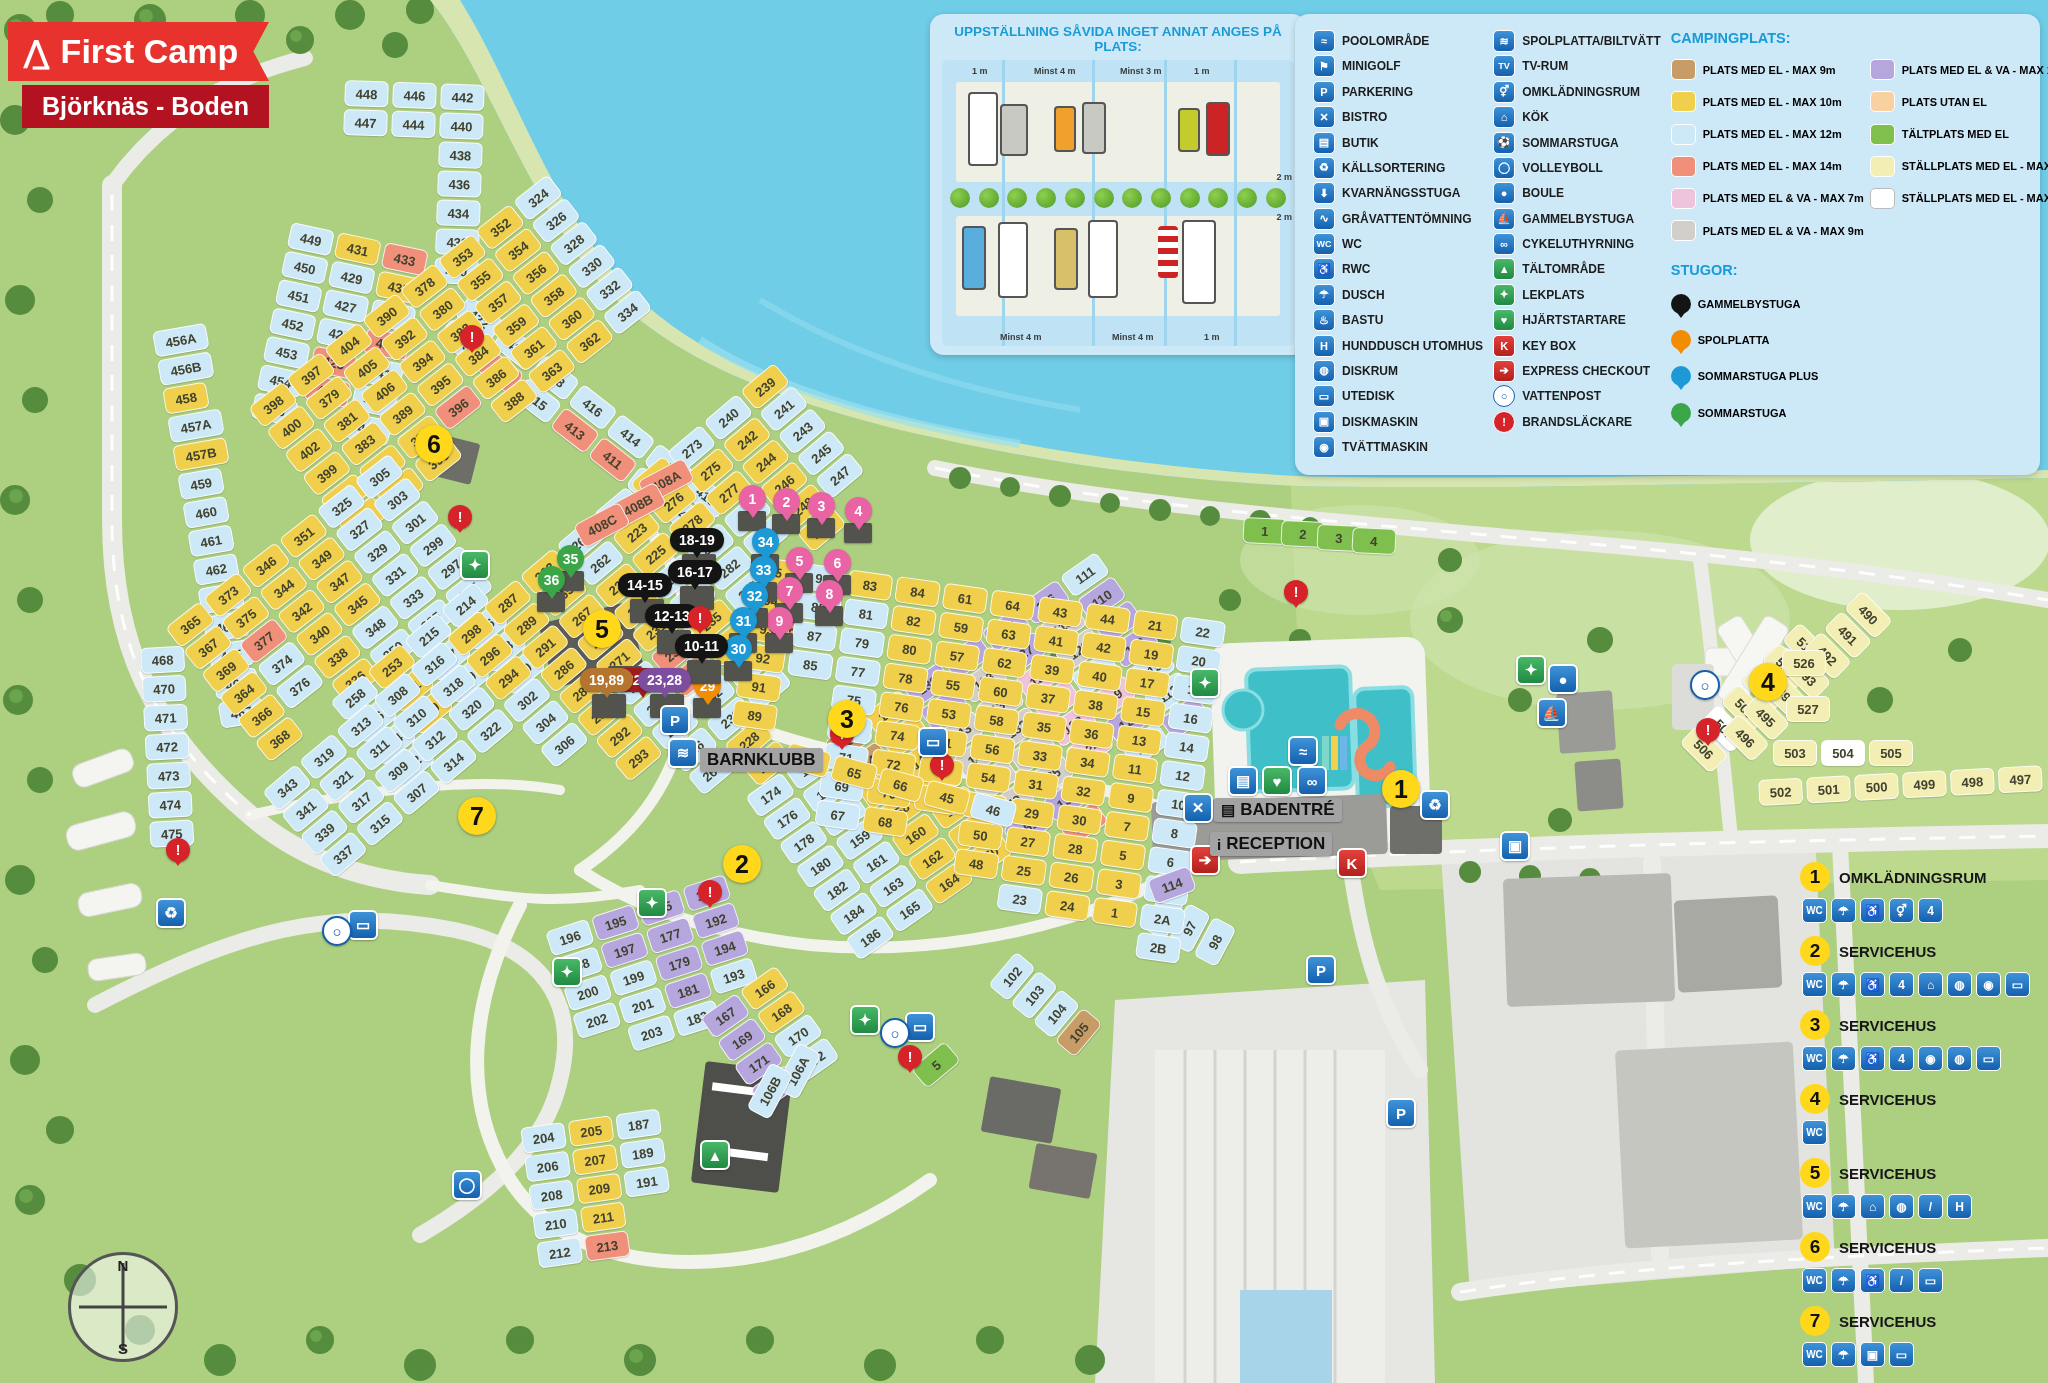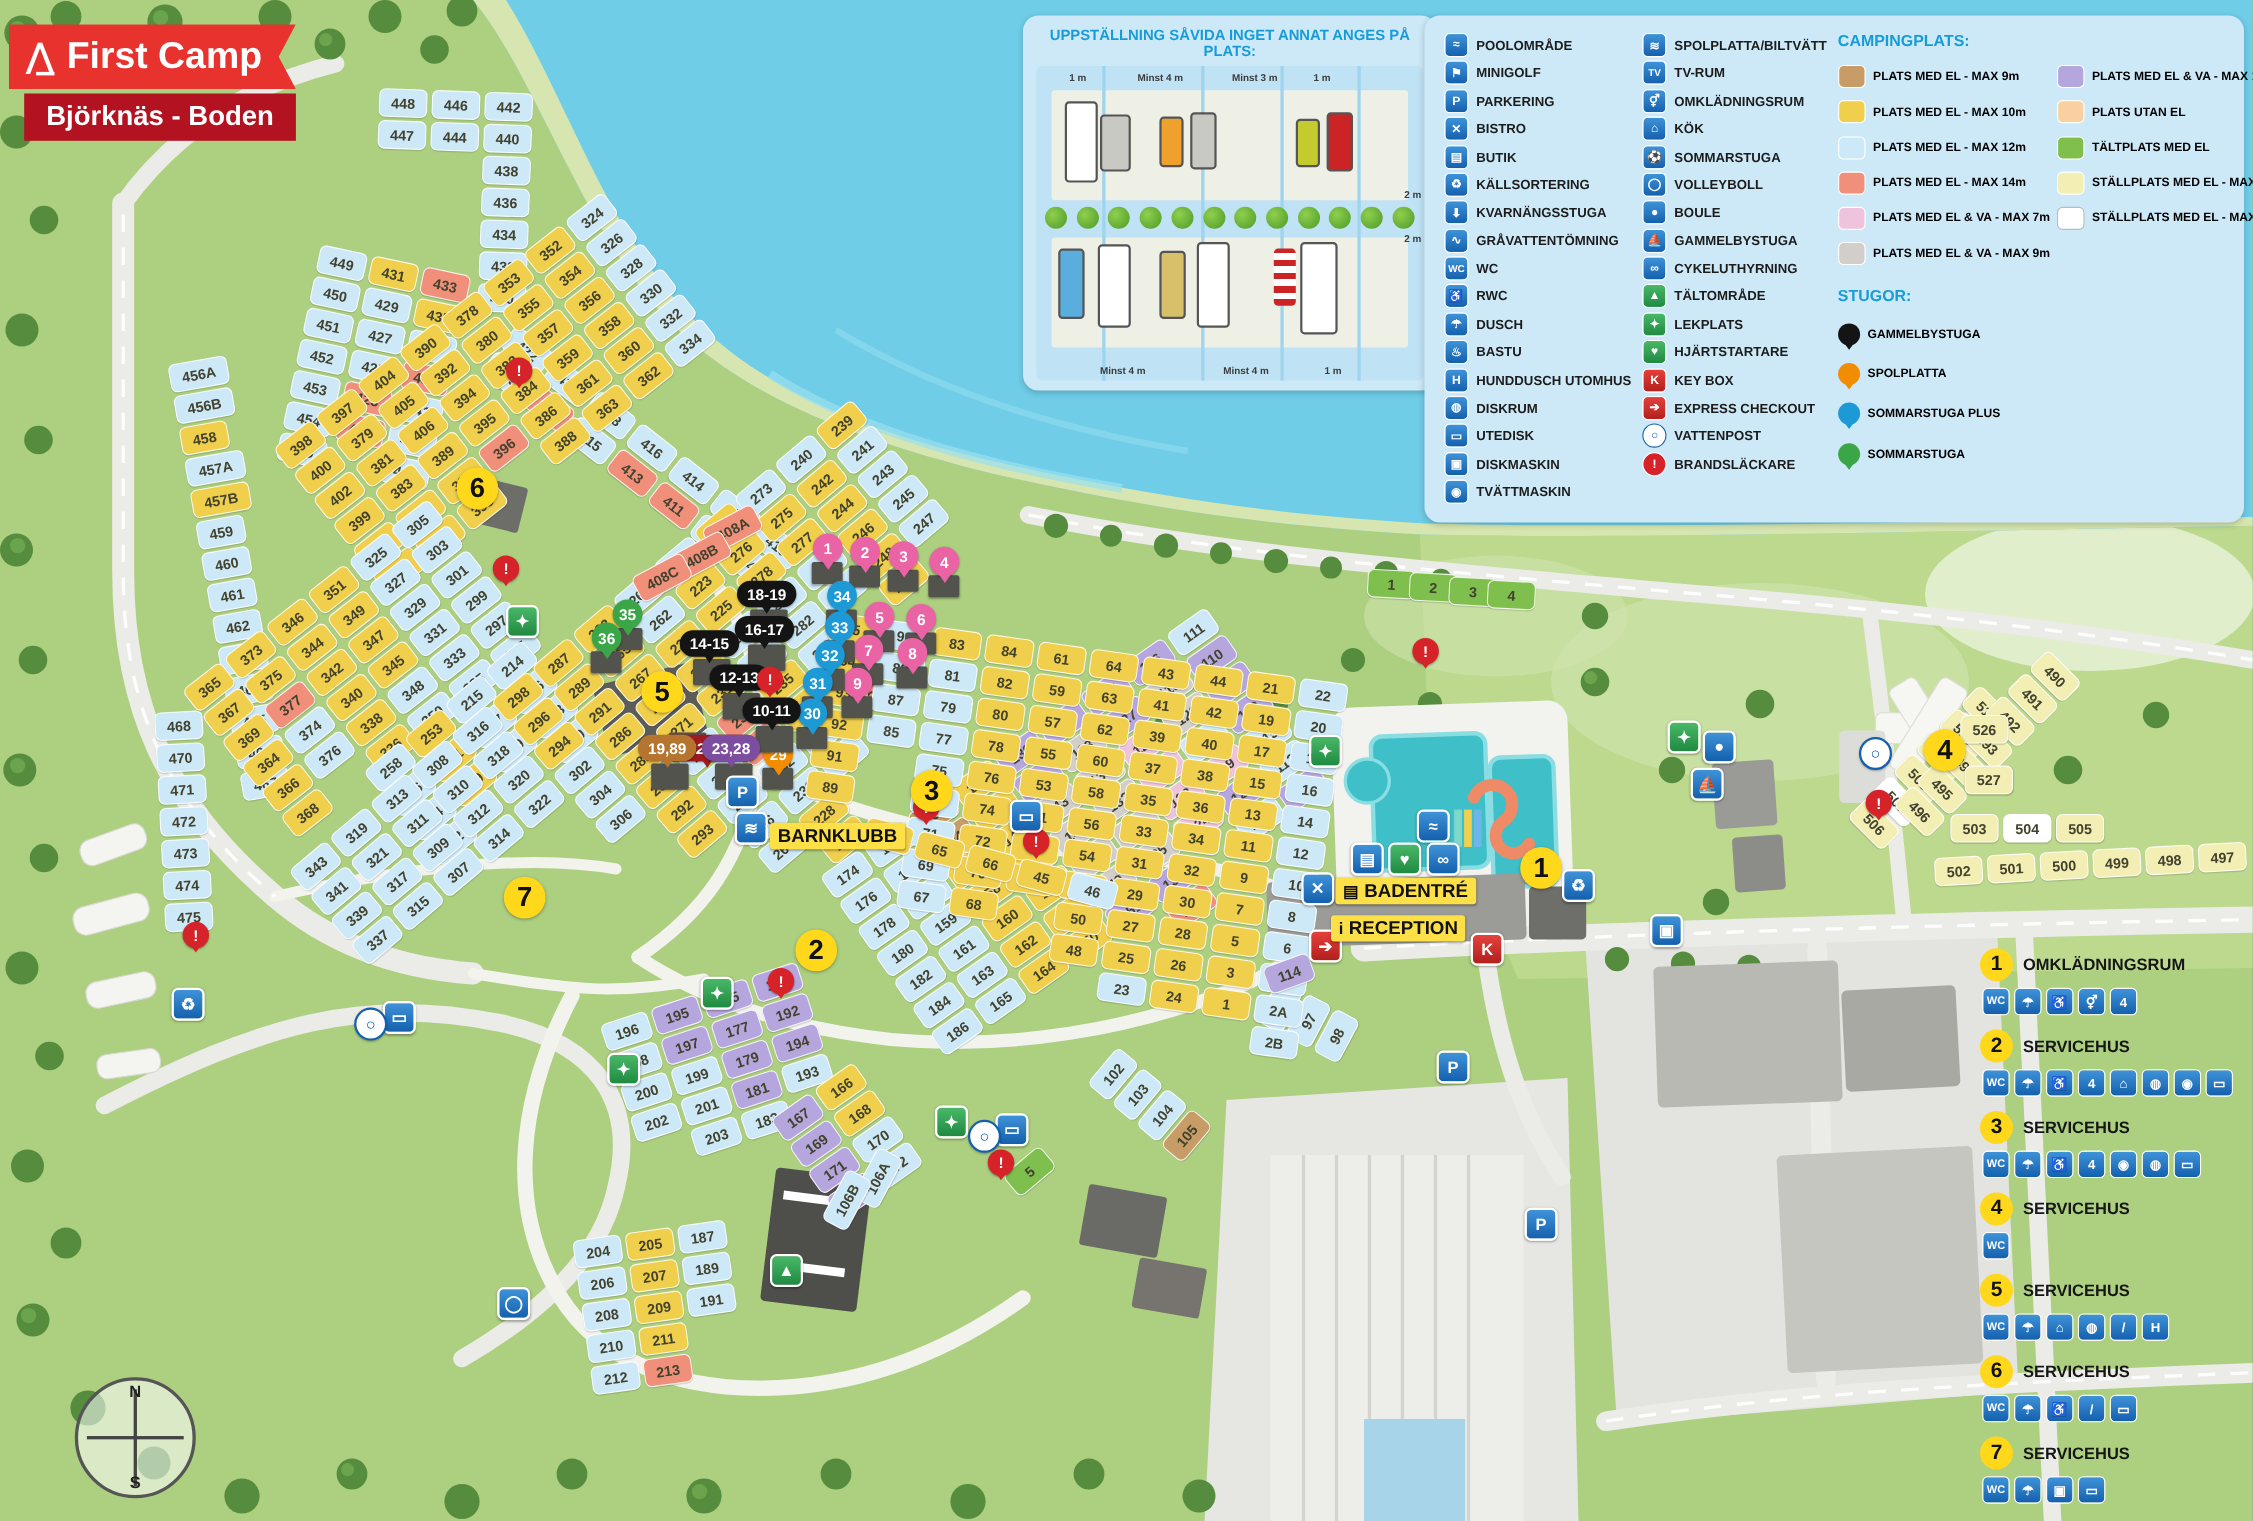--- a/index.html
+++ b/index.html
@@ -37,21 +37,21 @@
   
   .ic{position:absolute;width:30px;height:30px;border-radius:6px;
       display:flex;align-items:center;justify-content:center;
       font-weight:700;font-size:15px;color:#fff;
       background:linear-gradient(180deg,#3f93d8,#1460ae);
       border:2px solid #fff;box-shadow:0 1px 2px rgba(0,0,0,.3);}
   .ic.green{background:linear-gradient(180deg,#49b868,#1f8a41);}
   .ic.red{background:linear-gradient(180deg,#e4413c,#b31f1c);}
   .ic.wcirc{background:#fff;color:#1460ae;border:2px solid #1460ae;border-radius:50%;}
   
-  .maplabel{position:absolute;background:#fde047;border-radius:3px;padding:2px 7px;
+  .maplabel{position:absolute;background:#a3a3a3;border-radius:3px;padding:2px 7px;
       font-weight:700;font-size:17px;color:#111;box-shadow:0 1px 2px rgba(0,0,0,.3);
       display:flex;align-items:center;gap:5px;white-space:nowrap;}
   .maplabel .pre{font-size:15px;}
   
   .logo{position:absolute;left:8px;top:22px;z-index:30;}
   .logo .band1{background:#e8322e;color:#fff;padding:10px 26px 10px 16px;
       display:flex;align-items:center;gap:12px;font-weight:700;font-size:34px;
       clip-path:polygon(0 0,100% 0,94% 50%,100% 100%,0 100%);}
   .logo .band2{background:#b31221;color:#fff;margin-left:14px;margin-top:4px;padding:7px 20px;
       font-weight:700;font-size:25px;display:inline-block;}

